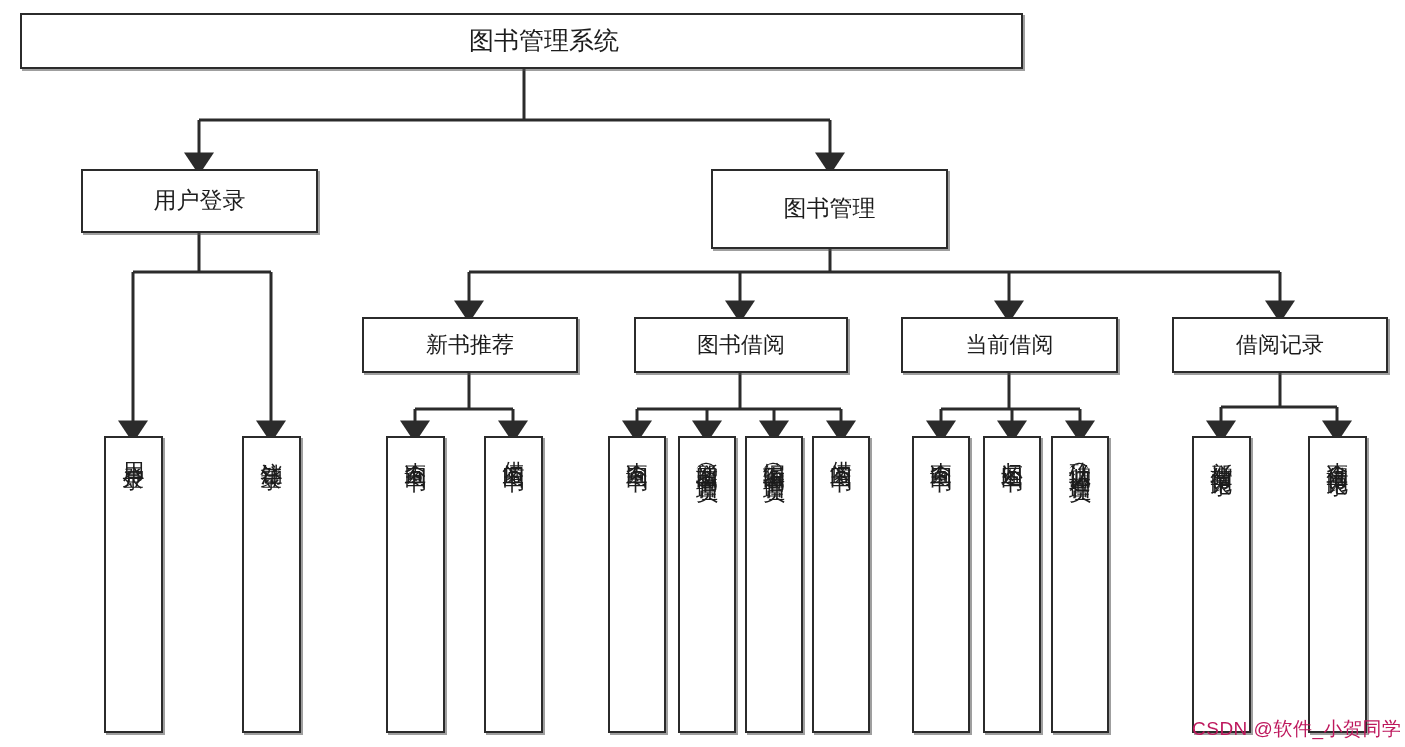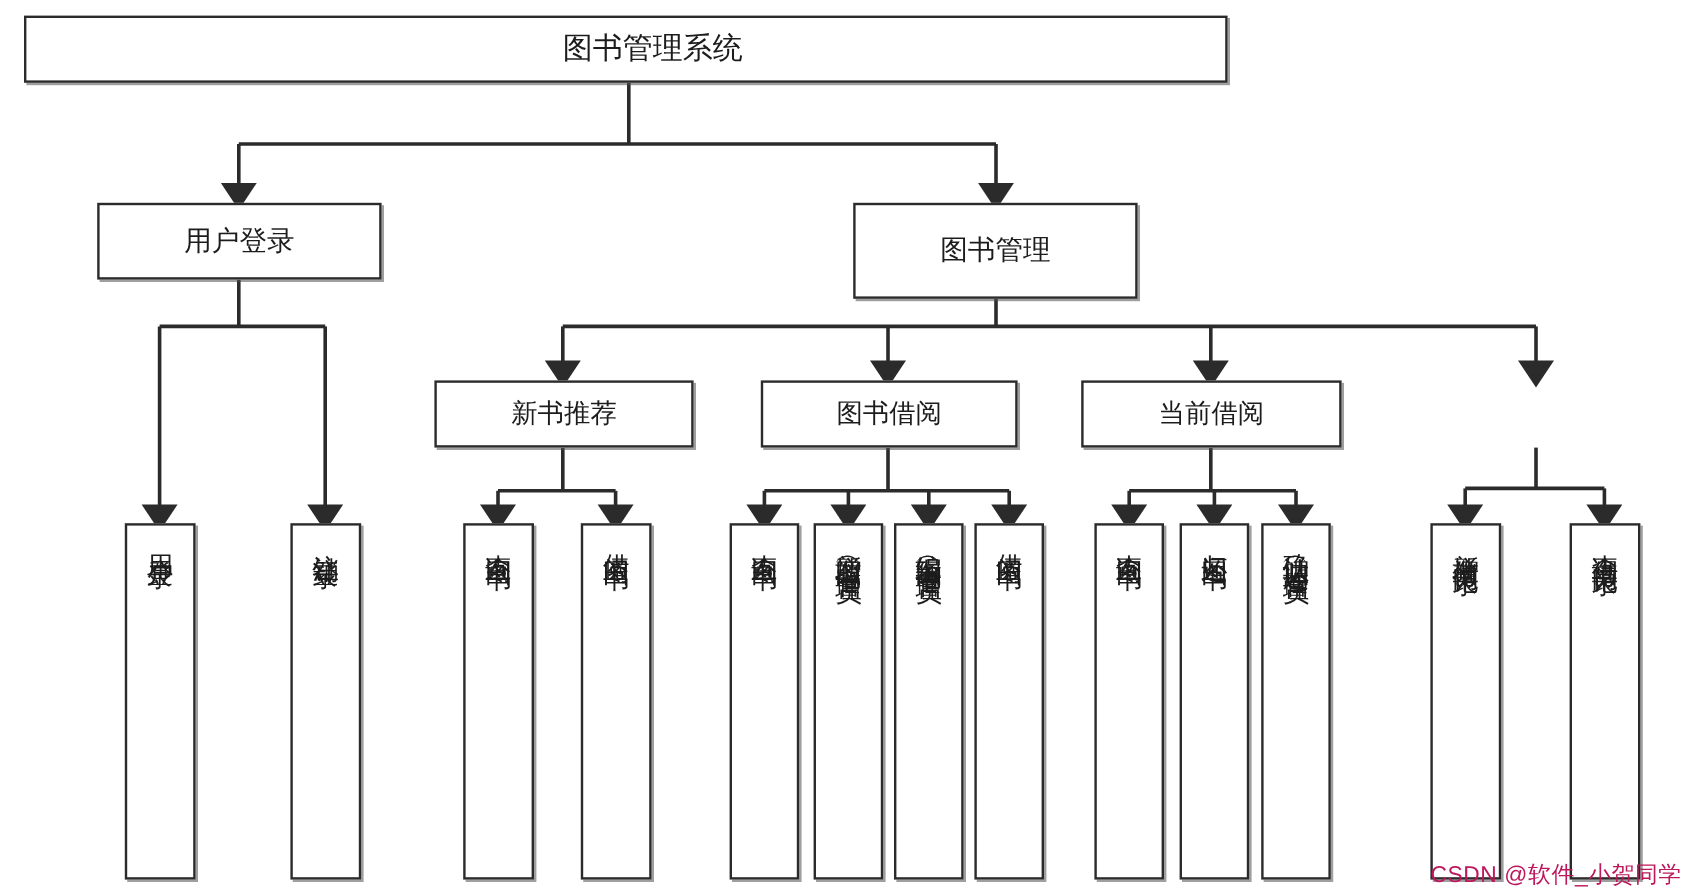--- a/index.html
+++ b/index.html
@@ -152,20 +152,23 @@
 
   <div class="node node-l3" style="left: 634px; top: 317px; width: 214px; height: 56px; border-color: rgb(43, 43, 43); background: rgb(255, 255, 255); color: rgb(28, 28, 28);">
     <span class="label">图书借阅</span>
   </div>
   <div class="node node-l3" style="left: 362px; top: 317px; width: 216px; height: 56px; border-color: rgb(43, 43, 43); background: rgb(255, 255, 255); color: rgb(28, 28, 28);">
     <span class="label">新书推荐</span>
   </div>
   <div class="node node-l3" style="left: 901px; top: 317px; width: 217px; height: 56px; border-color: rgb(43, 43, 43); background: rgb(255, 255, 255); color: rgb(28, 28, 28);">
     <span class="label">当前借阅</span>
   </div>
+  <div class="node node-l3" style="left: 1172px; top: 317px; width: 216px; height: 56px; border-color: rgb(43, 43, 43); background: rgb(255, 255, 255); color: rgb(28, 28, 28);">
+    <span class="label">借阅记录</span>
+  </div>
 
   <div class="node node-leaf" style="left: 104px; top: 436px; width: 59px; height: 297px; border-color: rgb(43, 43, 43); background: rgb(255, 255, 255); color: rgb(28, 28, 28);">
     <span class="label">用户登录</span>
   </div>
   <div class="node node-leaf" style="left: 242px; top: 436px; width: 59px; height: 297px; border-color: rgb(43, 43, 43); background: rgb(255, 255, 255); color: rgb(28, 28, 28);">
     <span class="label">注销登录</span>
   </div>
   <div class="node node-leaf" style="left: 386px; top: 436px; width: 59px; height: 297px; border-color: rgb(43, 43, 43); background: rgb(255, 255, 255); color: rgb(28, 28, 28);">
     <span class="label">查询图书</span>
   </div>

